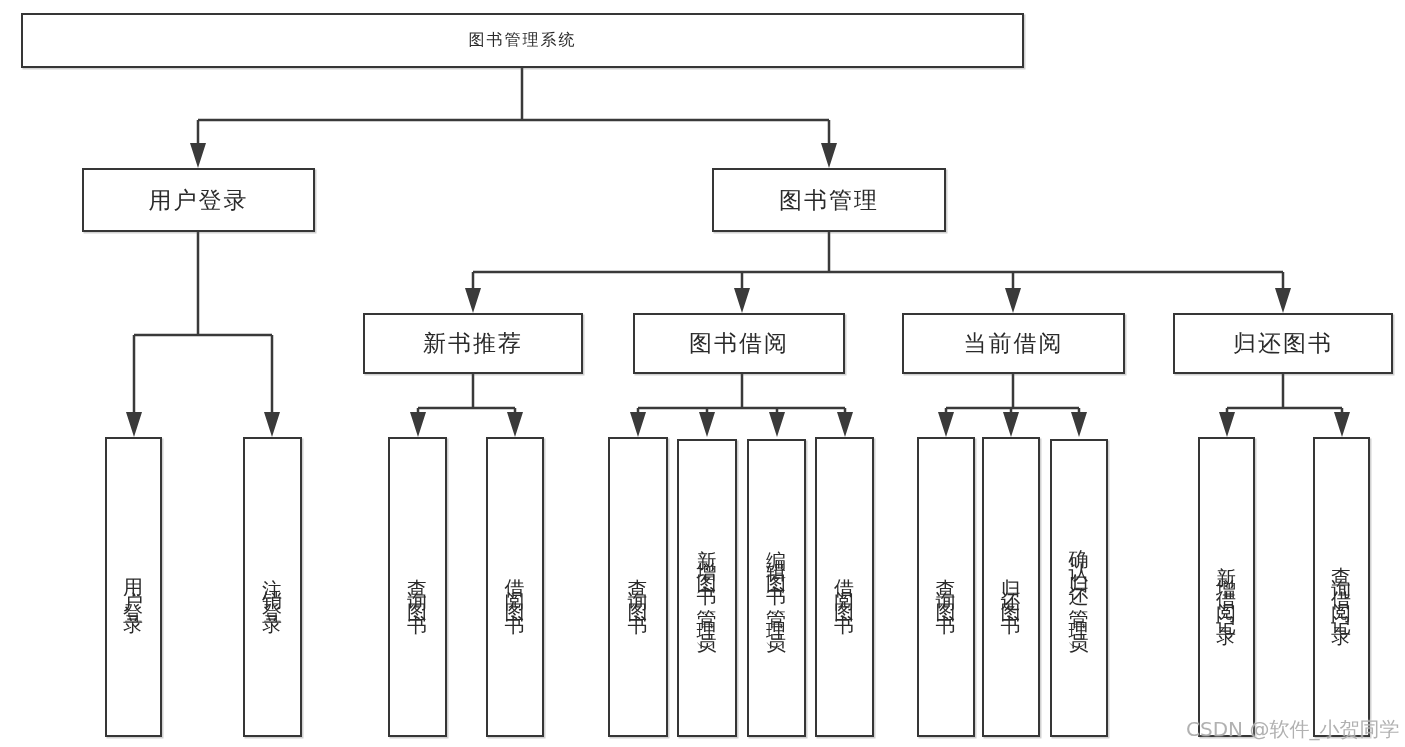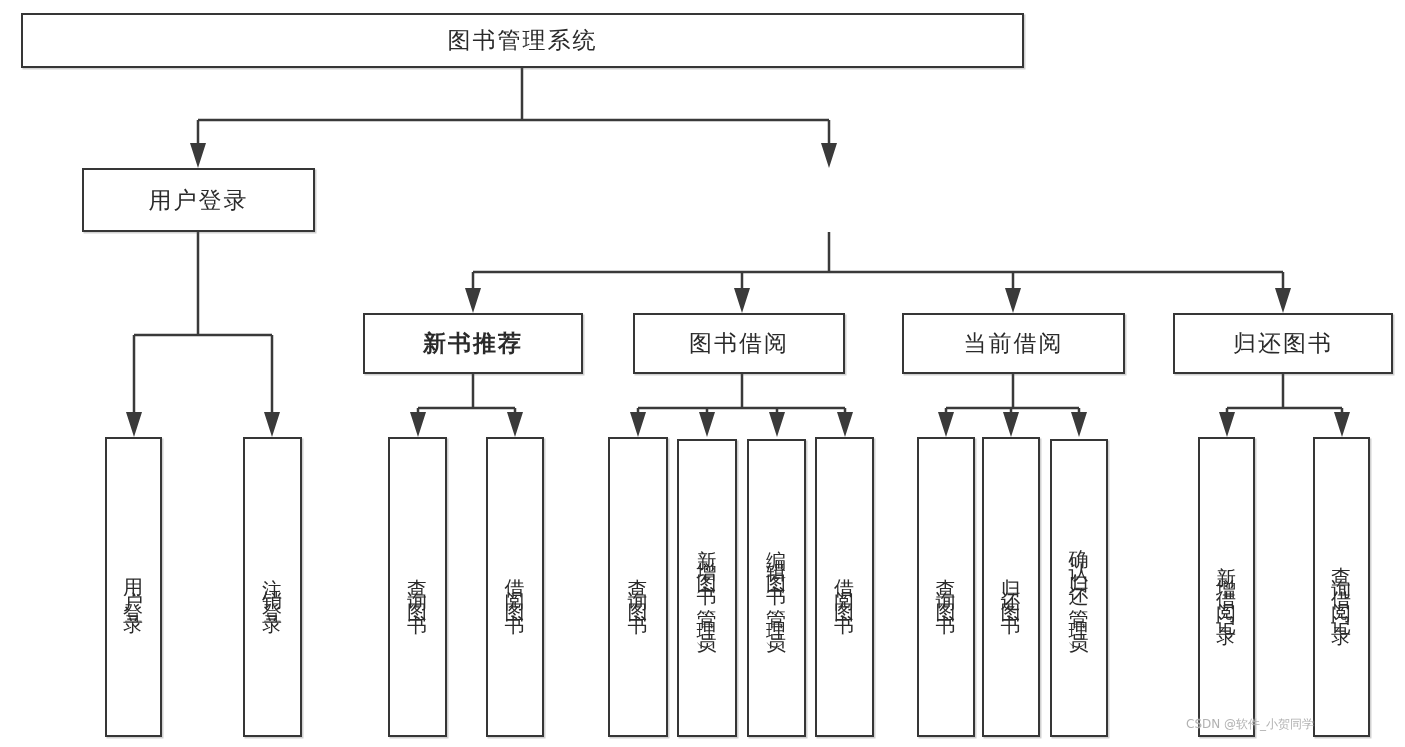--- a/index.html
+++ b/index.html
@@ -33,37 +33,37 @@
     justify-content: center;
     z-index: 1;
   }
   .node.hbox span {
     font-size: 23px;
     letter-spacing: 2px;
     color: #2a2a2a;
     white-space: nowrap;
   }
   .node.root span {
-    font-size: 23px;
+    font-size: 16px;
     letter-spacing: 2px;
     color: #2a2a2a;
   }
   .node.vbox span {
     writing-mode: vertical-rl;
     text-orientation: mixed;
     font-size: 20px;
     letter-spacing: 12px;
     line-height: 1;
     color: #2a2a2a;
   }
   .watermark {
     position: absolute;
     left: 1186px;
     top: 716px;
-    font-size: 12px;
+    font-size: 20px;
     color: #adadad;
     opacity: 0.95;
     z-index: 3;
     white-space: nowrap;
     text-shadow: 0 0 2px #ffffff;
   }
 </style>
 </head>
 <body>
 
@@ -103,22 +103,25 @@
     </g>
   </svg>
 
   <div class="node hbox root" style="left:21px; top:13px; width:1003px; height:55px;">
     <span>图书管理系统</span>
   </div>
 
   <div class="node hbox" style="left:82px; top:168px; width:233px; height:64px;">
     <span>用户登录</span>
   </div>
+  <div class="node hbox" style="left:712px; top:168px; width:234px; height:64px;">
+    <span>图书管理</span>
+  </div>
 
-  <div class="node hbox" style="left:363px; top:313px; width:220px; height:61px;font-weight:bold;">
+  <div class="node hbox" style="left:363px; top:313px; width:220px; height:61px;">
     <span>新书推荐</span>
   </div>
   <div class="node hbox" style="left:633px; top:313px; width:212px; height:61px;">
     <span>图书借阅</span>
   </div>
   <div class="node hbox" style="left:902px; top:313px; width:223px; height:61px;">
     <span>当前借阅</span>
   </div>
   <div class="node hbox" style="left:1173px; top:313px; width:220px; height:61px;">
     <span>归还图书</span>

